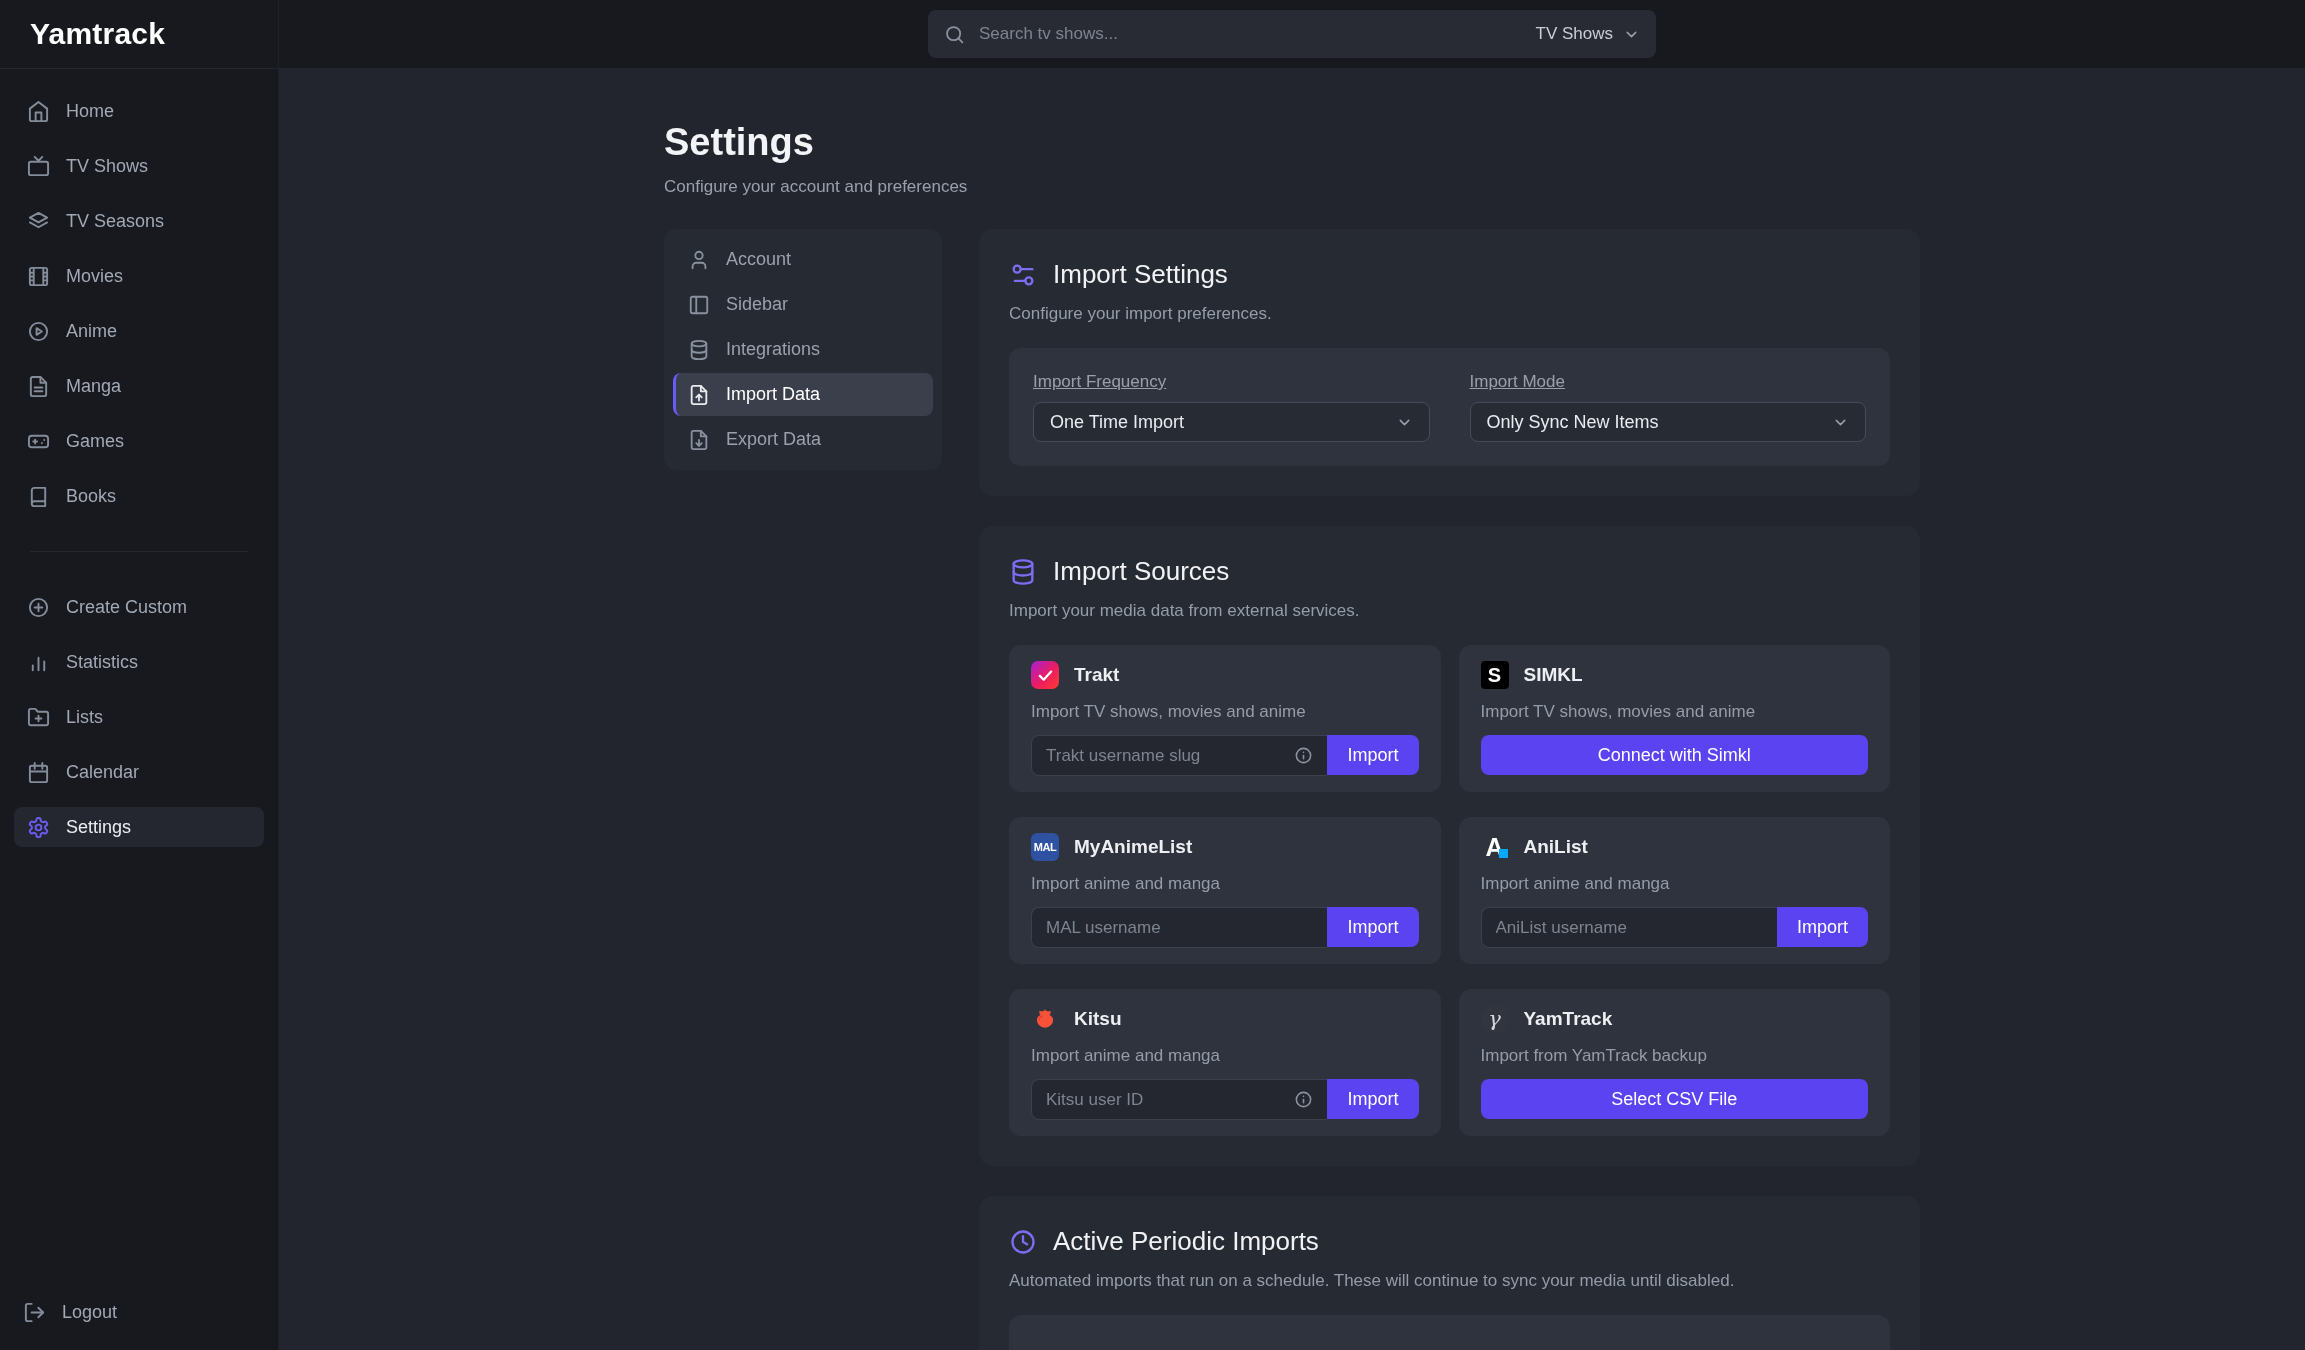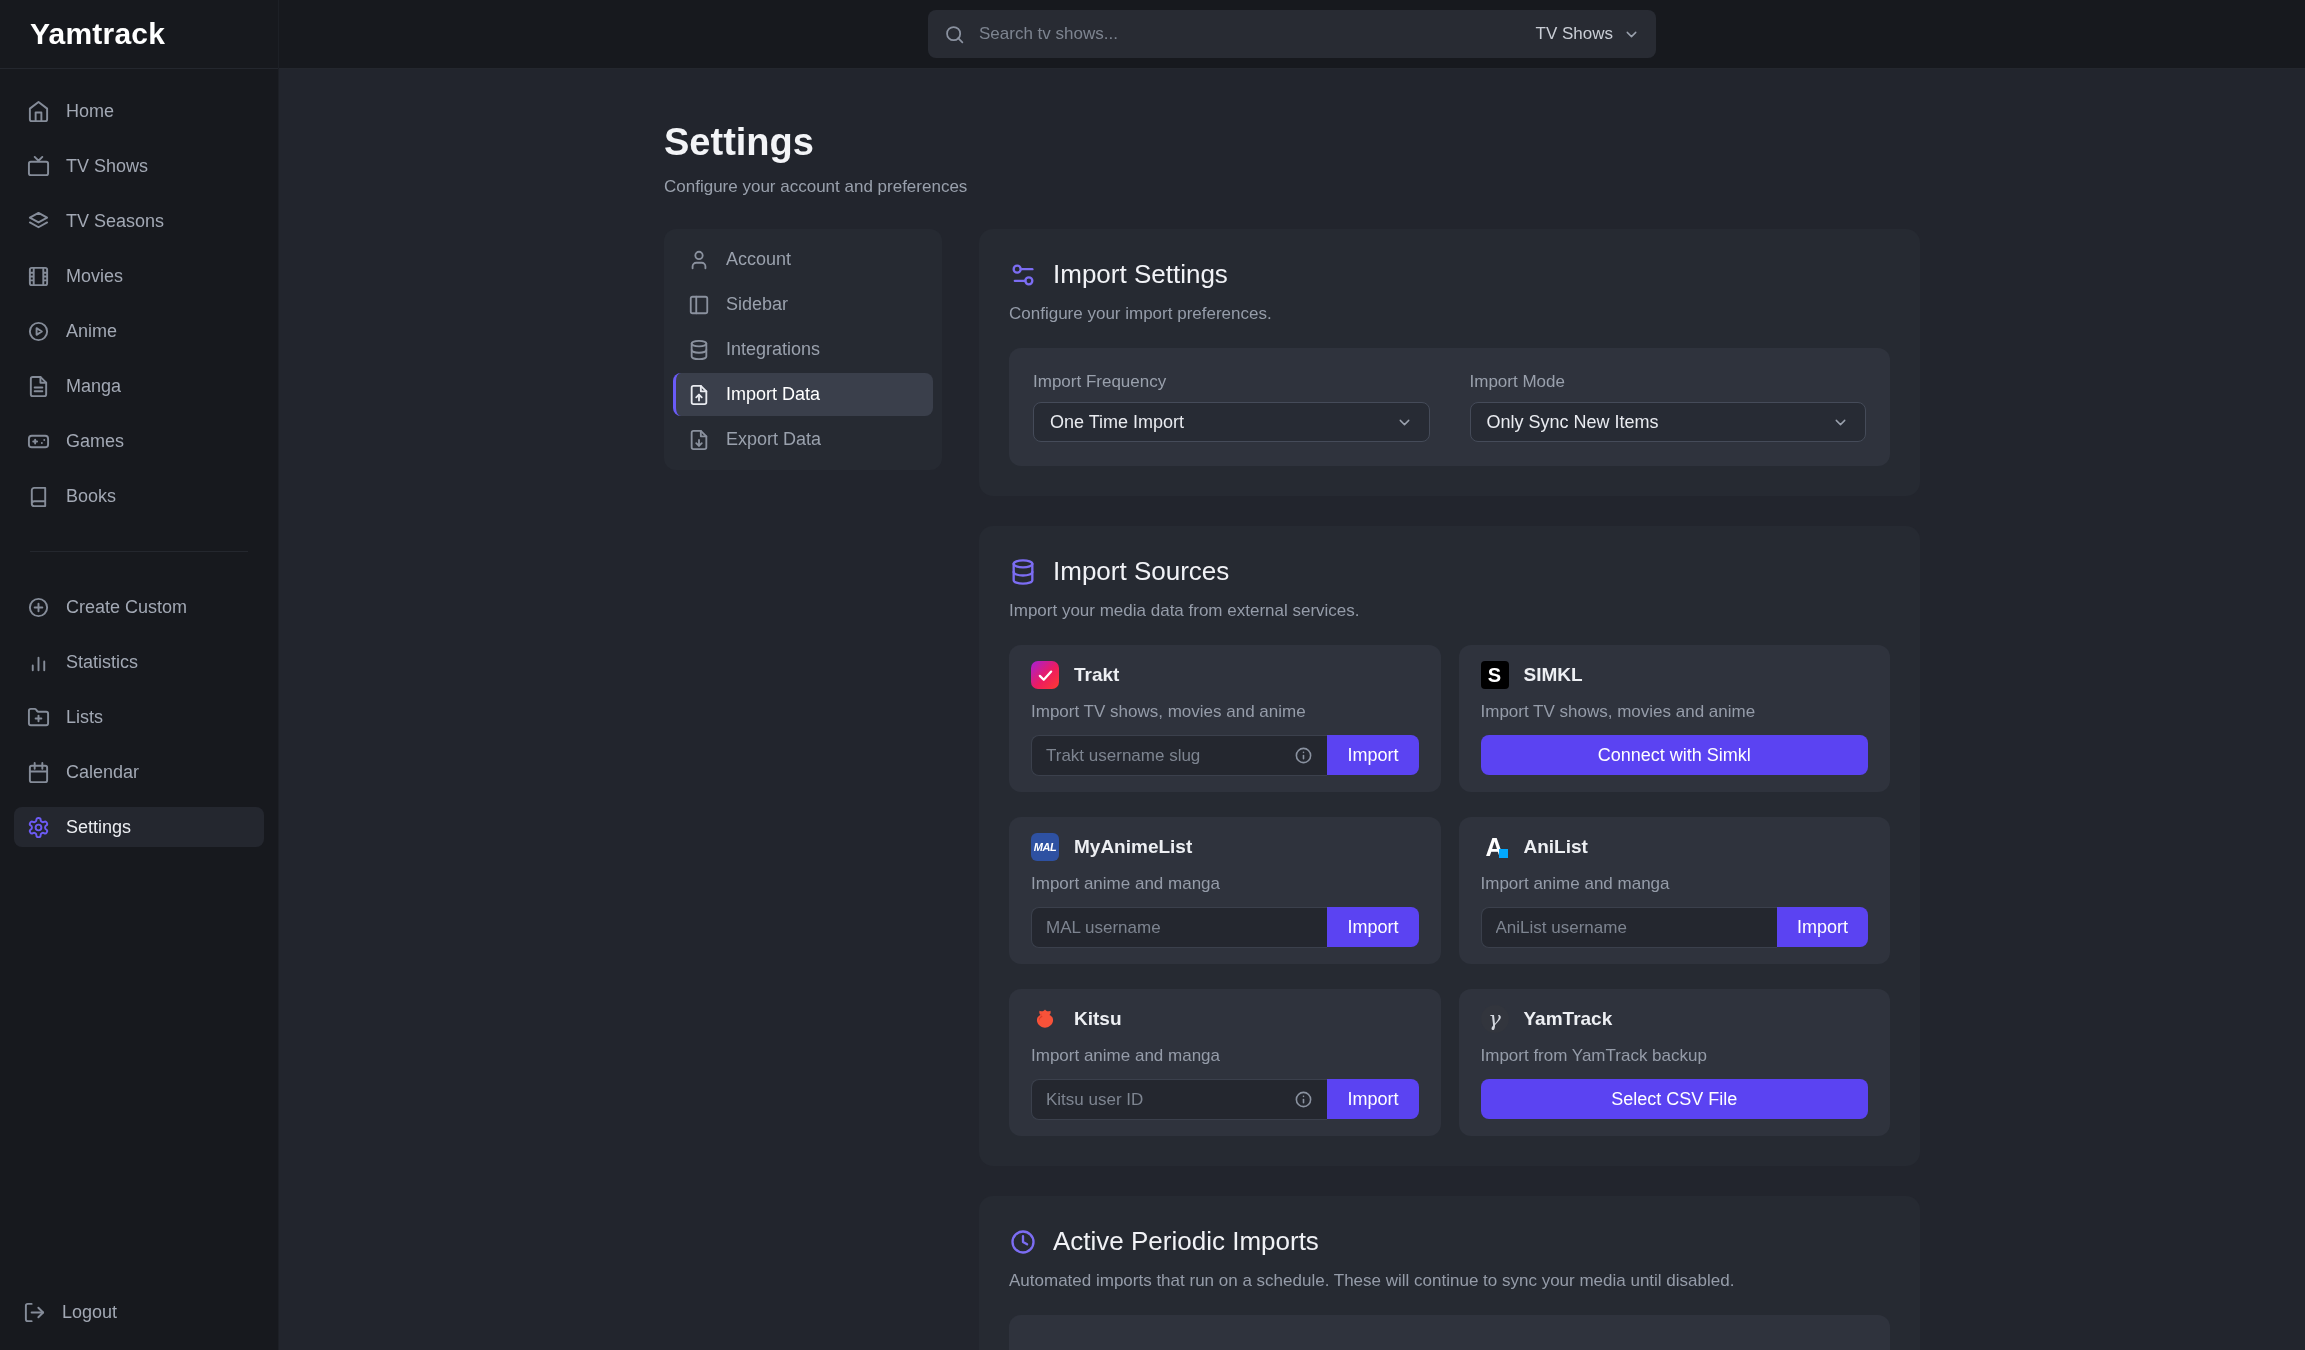--- a/index.html
+++ b/index.html
@@ -50,42 +50,42 @@
   .panels { flex:1; display:flex; flex-direction:column; gap:30px; }
   .card { background:#262a32; border-radius:14px; padding:30px; }
   .card-head { display:flex; align-items:center; gap:16px; }
   .card-head .ic2 { width:28px; height:28px; color:#7c6df3; }
   .card-title { font-size:26px; font-weight:400; color:#f1f2f6; }
   .card-sub { margin-top:14px; font-size:17px; line-height:20px; color:#959ca9; }
   .inner-panel { margin-top:24px; background:#2f333d; border-radius:12px; padding:24px; }
 
   .field-row { display:flex; gap:40px; }
   .field { flex:1; }
-  .field-label { font-size:17px; line-height:20px; color:#99a0ac; }
+  .field-label { font-size:17px; line-height:20px; color:#99a0ac;text-decoration:underline; }
   .select { margin-top:10px; height:40px; background:#272b34; border:1px solid #454b59; border-radius:8px; display:flex; align-items:center; justify-content:space-between; padding:0 16px; color:#e9ebf0; font-size:18px; cursor:pointer; }
   .select .chev { width:17px; height:17px; color:#9aa1ad; }
 
   .sources-grid { margin-top:24px; display:grid; grid-template-columns:1fr 1fr; gap:25px 18px; }
   .source-card { background:#2f333d; border-radius:12px; padding:16px 22px 16px; }
   .source-head { display:flex; align-items:center; gap:15px; }
   .source-icon { width:28px; height:28px; border-radius:7px; display:flex; align-items:center; justify-content:center; flex:0 0 auto; }
   .source-name { font-size:19px; font-weight:600; color:#edeff3; }
   .source-desc { margin-top:13px; font-size:17px; line-height:20px; color:#959ca9; }
   .source-action { margin-top:13px; display:flex; }
   .src-input-wrap { flex:1; display:flex; align-items:center; gap:10px; background:#24272f; border:1px solid #3b404c; border-right:none; border-radius:8px 0 0 8px; height:41px; padding:0 14px; }
   .src-input { flex:1; min-width:0; background:transparent; border:none; outline:none; color:#d7dae0; font-size:17px; font-family:inherit; }
   .src-input::placeholder { color:#7d8490; }
   .info-ic { width:19px; height:19px; color:#8a92a0; cursor:pointer; flex:0 0 auto; }
   .btn { height:40px; background:#5b43f2; color:#fff; border:none; font-size:18px; font-weight:500; font-family:inherit; padding:0 20px; border-radius:0 8px 8px 0; cursor:pointer; }
   .btn-full { width:100%; margin-top:13px; height:40px; background:#5b43f2; color:#fff; border:none; border-radius:8px; font-size:18px; font-weight:500; font-family:inherit; cursor:pointer; }
 
   
   .trakt-bg { background:linear-gradient(135deg,#a520d6 0%,#ed1c5f 55%,#ff3b30 100%); }
   .simkl-bg { background:#000; border-radius:4px; color:#fff; font-weight:700; font-size:20px; }
-  .mal-bg { background:#2e51a2; border-radius:6px; color:#fff; font-weight:700; font-style:italic; font-size:11px; letter-spacing:-.5px; }
+  .mal-bg { background:#2e51a2; border-radius:6px; color:#fff; font-weight:700; font-size:11px; letter-spacing:-.5px; }
   .anilist-bg { background:transparent; position:relative; color:#fff; font-weight:700; font-size:25px; }
   .anilist-chip { position:absolute; right:1px; bottom:3px; width:9px; height:9px; background:#02a9ff; }
   .yam-bg { background:#32353d; border-radius:50%; color:#d3d7de; font-family:"DejaVu Serif",serif; font-style:italic; font-size:21px; }
 
   
   .empty-box { margin-top:24px; background:#2f333d; border-radius:12px; padding:44px 20px 40px; text-align:center; }
 </style>
 </head>
 <body>
 

